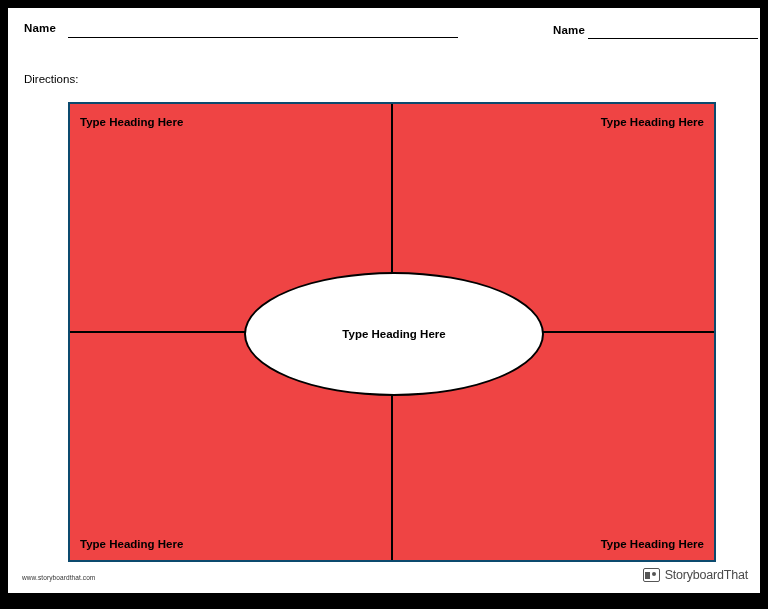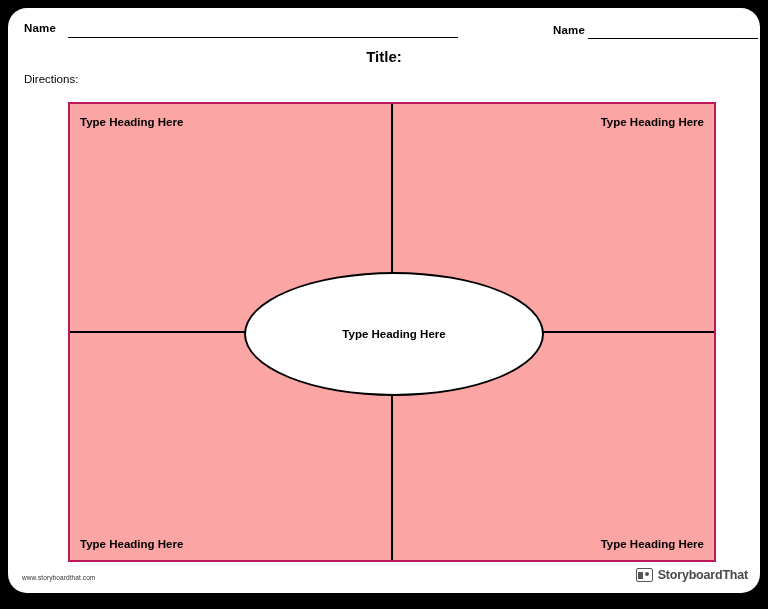--- a/index.html
+++ b/index.html
@@ -13,21 +13,20 @@
     font-family: "Liberation Sans", sans-serif;
     overflow: hidden;
   }
   .page {
     position: absolute;
     left: 8px;
     top: 8px;
     width: 752px;
     height: 585px;
     background: #ffffff;
-    border-radius: 19px;
   }
 
   
   .name-row {
     position: absolute;
     left: 12px;
     top: 10px;
     width: 728px;
     height: 22px;
   }
@@ -84,23 +83,23 @@
     color: #000;
   }
 
   
   .chart {
     position: absolute;
     left: 60px;
     top: 94px;
     width: 648px;
     height: 460px;
-    border: 2px solid #be185d;
+    border: 2px solid #0c4a6e;
     box-sizing: border-box;
-    background: #fca5a5;
+    background: #ef4444;
   }
   .vline {
     position: absolute;
     left: 50%;
     top: 0;
     bottom: 0;
     width: 0;
     border-left: 2px solid #000;
     transform: translateX(-1px);
   }
@@ -189,38 +188,37 @@
     position: absolute;
     left: 8.5px;
     top: 2.5px;
     width: 4px;
     height: 4px;
     border-radius: 50%;
     background: #555;
   }
   .brand-text {
     font-size: 12.5px;
-    font-weight: bold;
+    font-weight: normal;
     color: #4a4a4a;
     letter-spacing: -0.2px;
   }
 </style>
 </head>
 <body>
 
 <div class="page">
 
   <div class="name-row">
     <span class="label name-label">Name</span>
     <div class="name-line"></div>
     <span class="label date-label">Name</span>
     <div class="date-line"></div>
   </div>
 
-  <div class="title">Title:</div>
 
   <div class="directions">Directions:</div>
 
   <div class="chart">
     <div class="vline"></div>
     <div class="hline"></div>
 
     <div class="quad-label q-tl">Type Heading Here</div>
     <div class="quad-label q-tr">Type Heading Here</div>
     <div class="quad-label q-bl">Type Heading Here</div>

